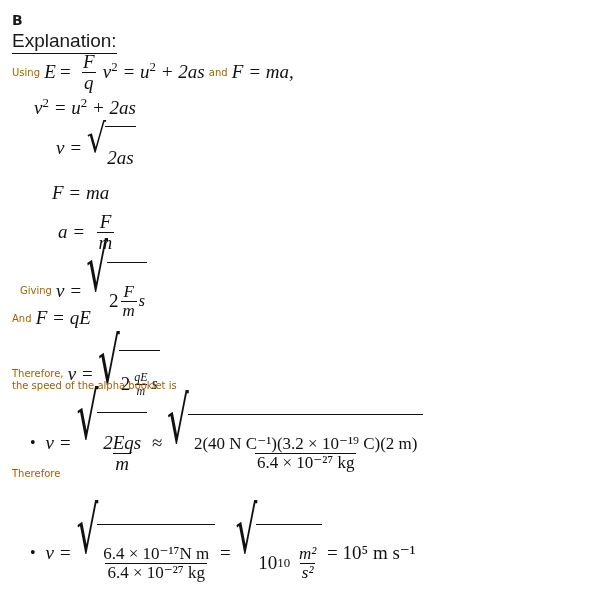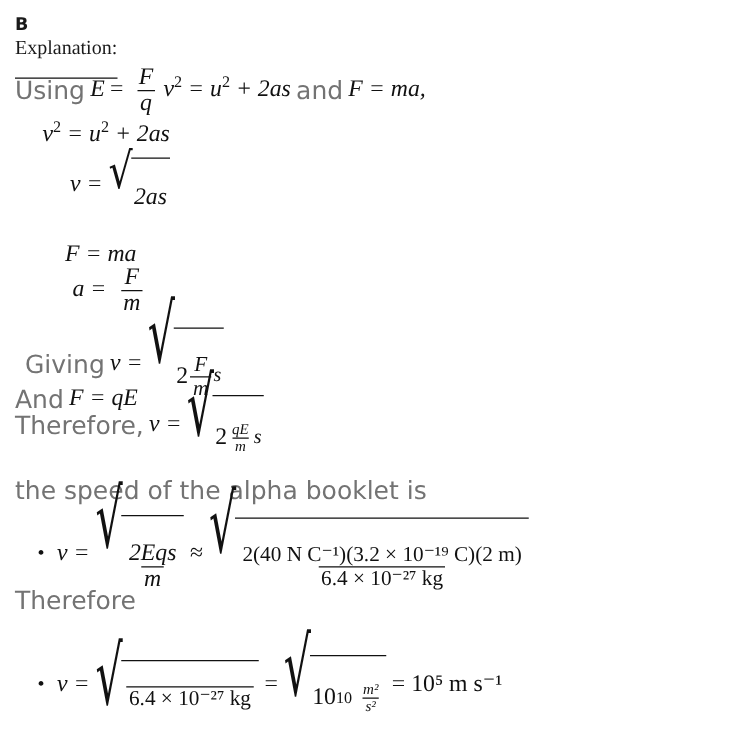--- a/index.html
+++ b/index.html
@@ -3,35 +3,35 @@
 <meta charset="utf-8">
 <style>
   html, body { margin: 0; padding: 0; background: #ffffff; }
   body {
     width: 600px; height: 590px; position: relative; overflow: hidden;
     color: #1a1a1a;
     font-family: "Liberation Sans", "DejaVu Sans", sans-serif;
     font-size: 15px;
   }
   .abs { position: absolute; white-space: nowrap; }
-  .sans { font-family: "DejaVu Sans", "Liberation Sans", sans-serif; font-size: 20px; color: #737373; }
+  .sans { font-family: "DejaVu Sans", "Liberation Sans", sans-serif; font-size: 10px; color: #a16207; }
   .m { font-family: "Liberation Serif", "DejaVu Serif", serif; font-size: 19px; color: #111; }
   .mi { font-style: italic; }
   .rm { font-style: normal; }
   sup { font-size: 0.68em; vertical-align: 0.55em; line-height: 0; }
   .frac { display: inline-flex; flex-direction: column; align-items: center; vertical-align: middle; margin: 0 2px; }
   .frac .num { padding: 0 2px; line-height: 1.05; }
   .frac .den { padding: 0 2px; line-height: 1.05; border-top: 1px solid #111; }
   .sqrt { display: inline-flex; align-items: stretch; vertical-align: middle; }
   .sqrt .rad { font-size: 1.6em; line-height: 1; transform: scaleY(1.3); display: inline-block; margin-right: -1px; font-family: "DejaVu Serif", serif; }
   .sqrt .body { border-top: 1px solid #111; padding: 20px 2px 0 2px; display: inline-flex; align-items: center; }
   .sqrt.tall .rad { transform: scaleY(1.9); font-size: 1.8em; }
   .bullet { font-size: 16px; margin-right: 10px; }
   .title-b { font-family: "DejaVu Sans", sans-serif; font-weight: bold; font-size: 14px; }
-  .expl { font-family: Liberation Serif, serif; font-size: 16px; border-bottom: 1px solid #111; padding-bottom: 14px; }
+  .expl { font-family: Liberation Sans, sans-serif; font-size: 19px; border-bottom: 1px solid #111; padding-bottom: 1px; }
 </style>
 </head>
 <body>
 
 <div class="abs title-b" style="left:12px; top:12px;">B</div>
 <div class="abs expl" style="left:12px; top:30px;">Explanation:</div>
 
 <div class="abs" style="left:12px; top:52px; display:flex; align-items:center;">
   <span class="sans">Using</span>&nbsp;
   <span class="m mi">E</span>&nbsp;
@@ -49,21 +49,21 @@
 <div class="abs m mi" style="left:34px; top:97px;">
   <span>v</span><sup class="rm">2</sup> <span>= u</span><sup class="rm">2</sup> <span>+ 2as</span>
 </div>
 <div class="abs m mi" style="left:56px; top:126px; display:flex; align-items:center;">
   <span>v =</span>&nbsp;
   <span class="sqrt">
       <span class="rad rm">√</span>
       <span class="body">2as</span>
     </span>
 </div>
-<div class="abs m mi" style="left:52px; top:193px;">F = ma</div>
+<div class="abs m mi" style="left:52px; top:182px;">F = ma</div>
 <div class="abs m mi" style="left:58px; top:212px; display:flex; align-items:center;">
   <span>a =</span>&nbsp;&nbsp;
   <span class="frac">
       <span class="num">F</span>
       <span class="den">m</span>
     </span>
 </div>
 
 <div class="abs" style="left:20px; top:262px; display:flex; align-items:center;">
   <span class="sans">Giving</span>&nbsp;
@@ -79,21 +79,21 @@
         <span style="font-size:16px;">s</span>
       </span>
   </span>
 </div>
 
 <div class="abs" style="left:12px; top:307px; display:flex; align-items:center;">
   <span class="sans">And</span>&nbsp;
   <span class="m mi">F = qE</span>
 </div>
 
-<div class="abs" style="left:12px; top:316px; display:flex; align-items:center;">
+<div class="abs" style="left:12px; top:350px; display:flex; align-items:center;">
   <span class="sans">Therefore,</span>&nbsp;
   <span class="m mi">v =</span>&nbsp;
   <span class="sqrt tall m mi">
       <span class="rad rm">√</span>
     <span class="body">
         <span class="rm">2</span>
         <span class="frac" style="font-size:12px;">
           <span class="num">qE</span>
           <span class="den">m</span>
         </span>
@@ -130,26 +130,27 @@
 
 <div class="abs sans" style="left:12px; top:468px;">Therefore</div>
 
 <div class="abs m" style="left:30px; top:524px; display:flex; align-items:center;">
   <span class="bullet">•</span>
   <span class="mi">v =</span>&nbsp;
   <span class="sqrt tall">
       <span class="rad">√</span>
     <span class="body">
         <span class="frac" style="font-size:17px;">
+          <span class="num">6.4 × 10⁻¹⁷N m</span>
           <span class="den">6.4 × 10⁻²⁷ kg</span>
         </span>
       </span>
   </span>&nbsp;
   <span>=</span>&nbsp;
   <span class="sqrt tall">
       <span class="rad">√</span>
-    <span class="body"><span>10</span><sup>10</sup>&nbsp;<span class="frac mi" style="font-size:12px;">
+    <span class="body"><span>10</span><sup>10</sup>&nbsp;<span class="frac mi" style="font-size:17px;">
           <span class="num">m²</span>
           <span class="den">s²</span>
         </span></span>
   </span>&nbsp;
   <span>= 10⁵ m s⁻¹</span>
 </div>
 
 </body></html>

